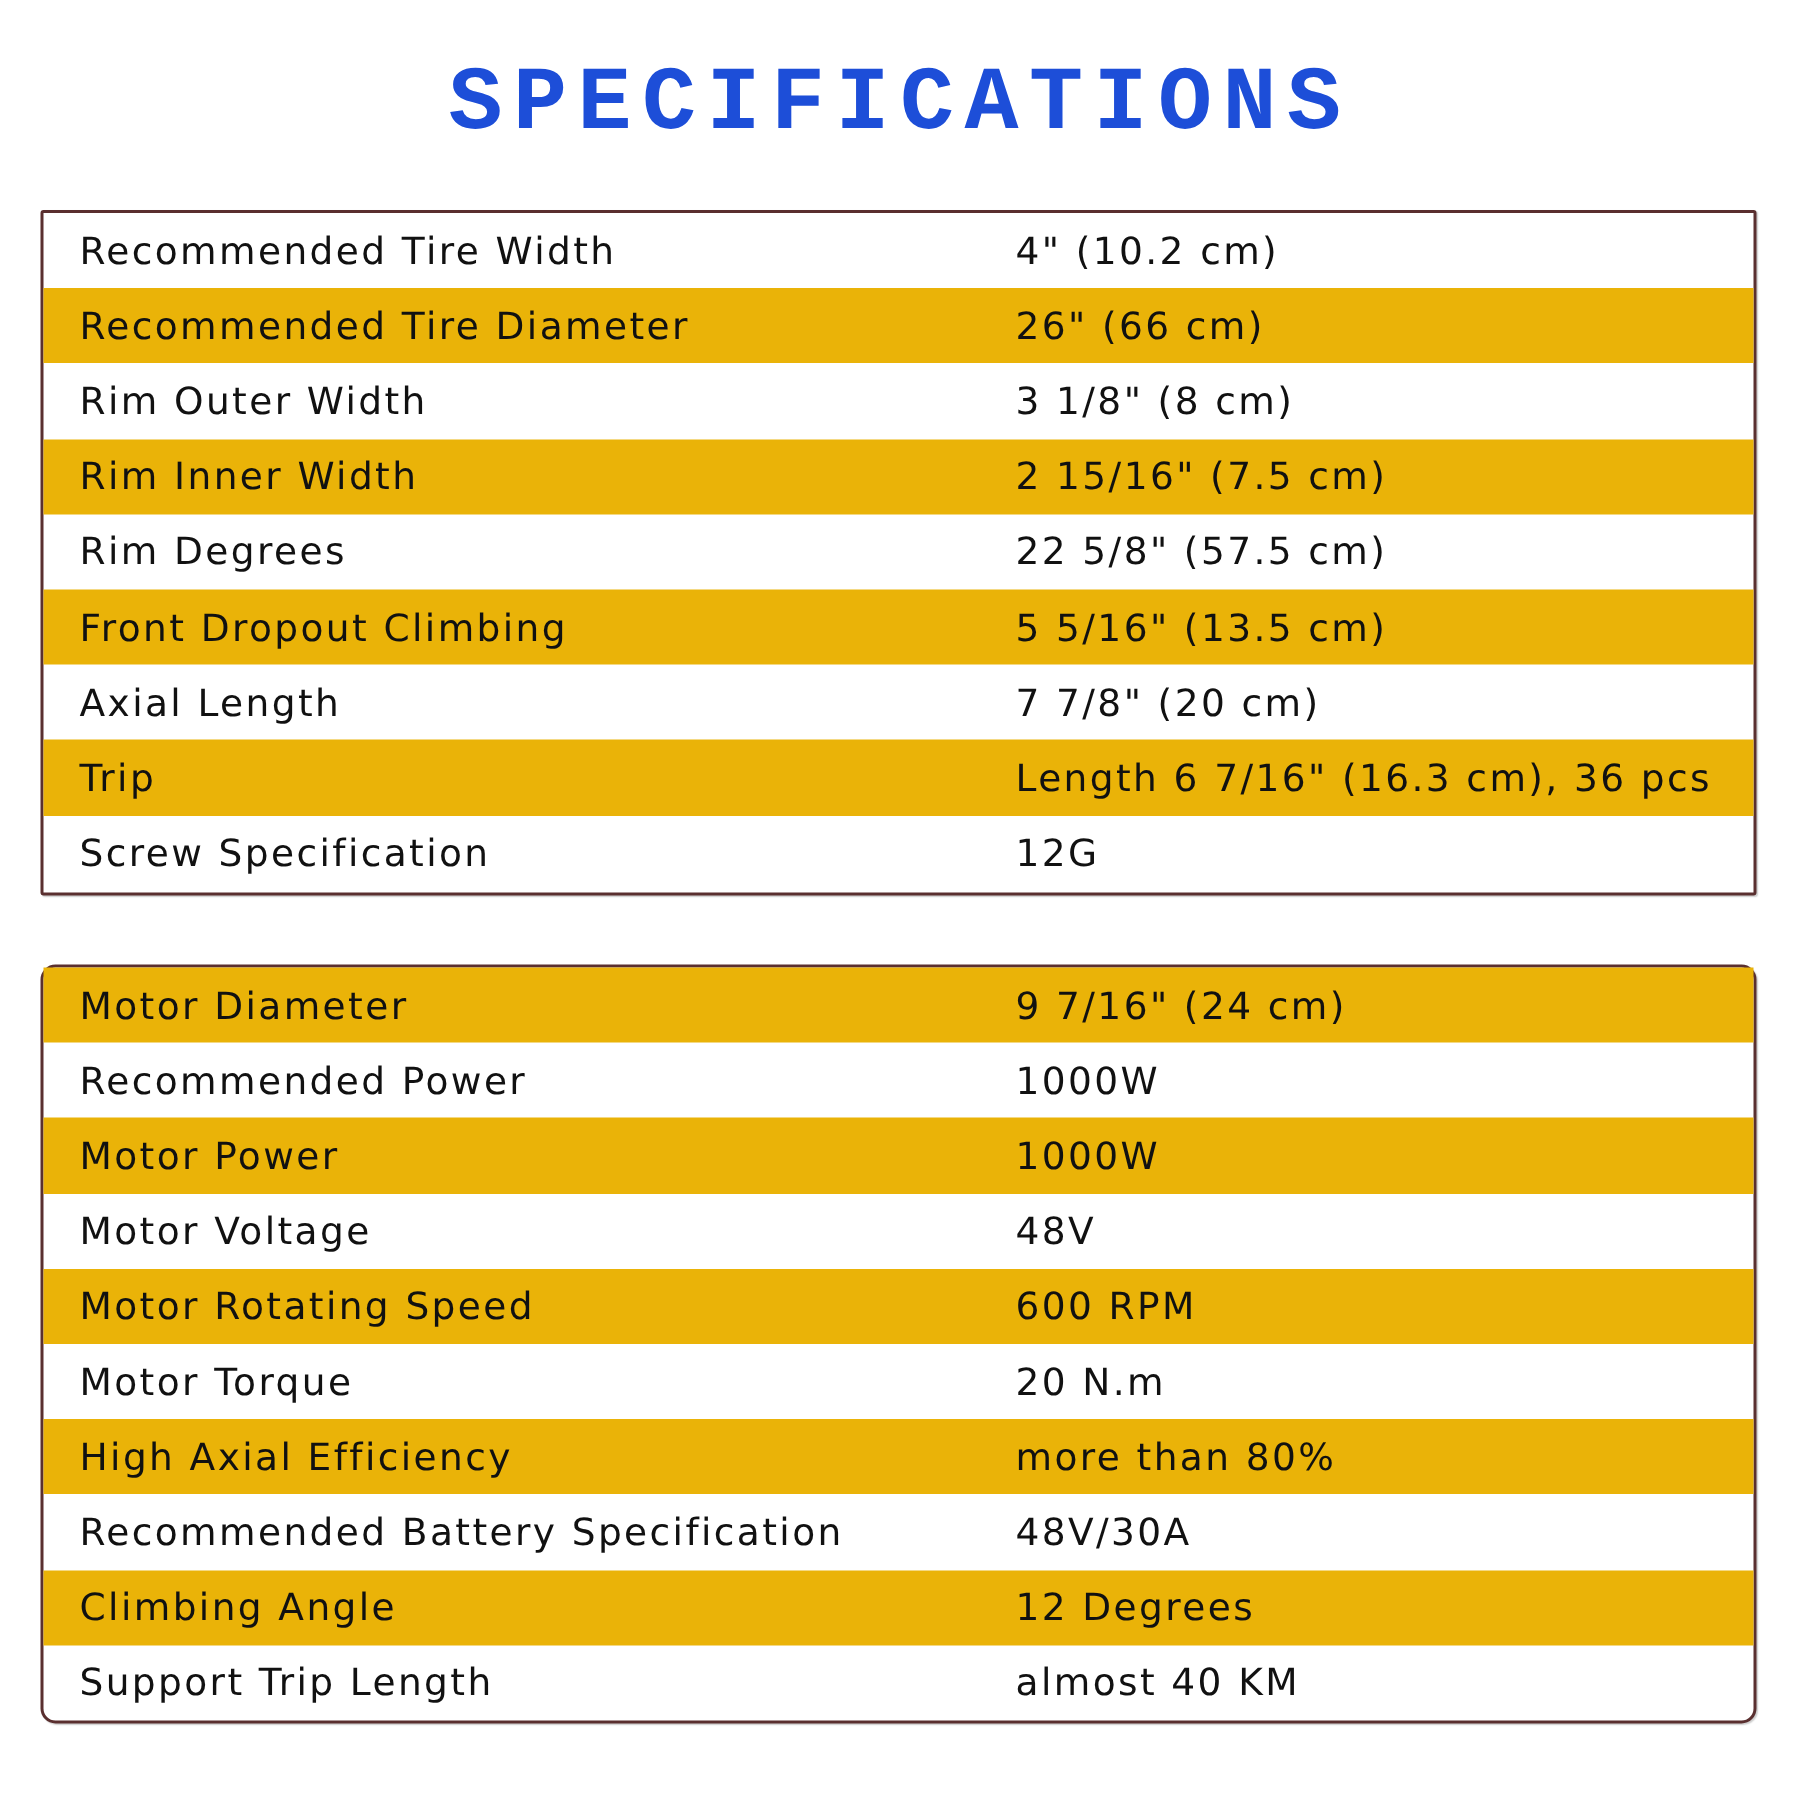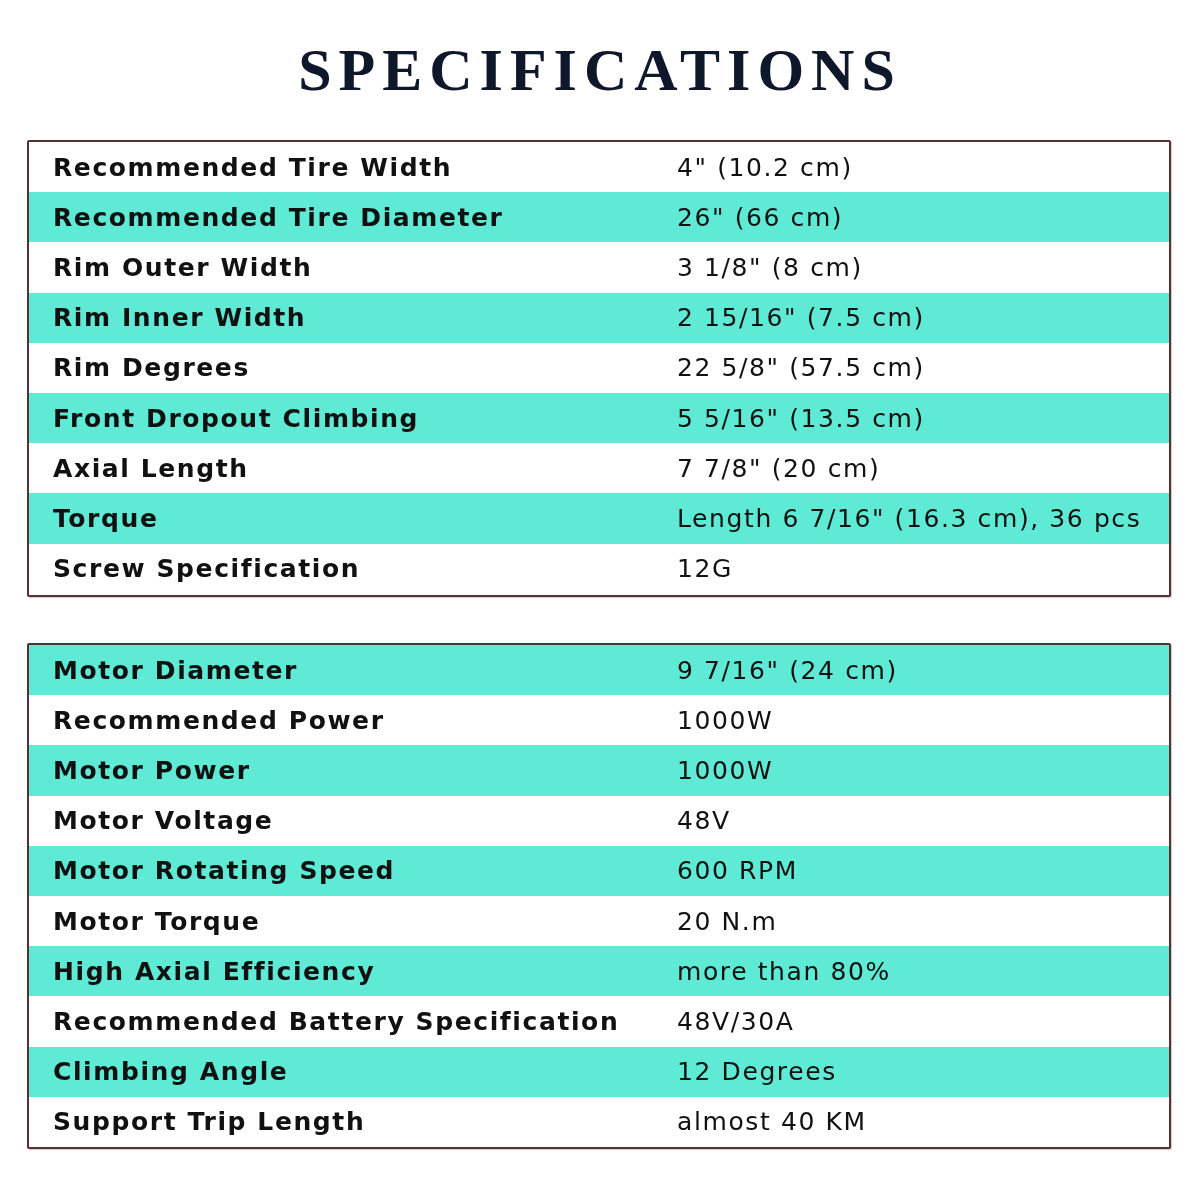--- a/index.html
+++ b/index.html
@@ -1,32 +1,32 @@
 <!DOCTYPE html>
 <html><head>
   <meta charset="utf-8">
   <style>
     html, body { margin: 0; padding: 0; background: #ffffff; }
     body { width: 1200px; height: 1200px; position: relative; overflow: hidden; font-family: "Liberation Sans", sans-serif; color: #111; }
     .title {
       position: absolute; left: 0; top: 36px; width: 1200px; text-align: center;
-      font-family: Liberation Serif, serif; font-weight: bold; font-size: 60px;
-      letter-spacing: 7px; color: #0f172a;
+      font-family: Liberation Mono, monospace; font-weight: bold; font-size: 60px;
+      letter-spacing: 7px; color: #1d4ed8;
     }
     .spec-table {
       position: absolute; left: 27px; width: 1144px;
       border: 2px solid #5a2f2f; border-radius: 2px; box-sizing: border-box;
       background: #fff; box-shadow: 1px 1px 1px rgba(0,0,0,0.2);
     }
     .t1 { top: 140px; height: 457px; }
-    .t2 { top: 643px; height: 506px; }
+    .t2 { top: 643px; height: 506px; border-radius: 10px; }
     .row { height: 50.2px; display: flex; align-items: center; position: relative; }
-    .row.alt { background: #5eead4; }
+    .row.alt { background: #eab308; }
     .label {
-      position: absolute; left: 24px; font-family: "DejaVu Sans", sans-serif; font-weight: bold;
+      position: absolute; left: 24px; font-family: "DejaVu Sans", sans-serif; font-weight: normal;
       font-size: 25px; letter-spacing: 1.6px; color: #111;
     }
     .value {
       position: absolute; left: 648px; font-family: "DejaVu Sans", sans-serif;
       font-size: 25px; letter-spacing: 1.6px; color: #111;
     }
   </style>
 </head>
 <body>
 
@@ -55,21 +55,21 @@
     </div>
   <div class="row alt">
       <span class="label">Front Dropout Climbing</span>
       <span class="value">5 5/16" (13.5 cm)</span>
     </div>
   <div class="row">
       <span class="label">Axial Length</span>
       <span class="value">7 7/8" (20 cm)</span>
     </div>
   <div class="row alt">
-      <span class="label">Torque</span>
+      <span class="label">Trip</span>
       <span class="value">Length 6 7/16" (16.3 cm), 36 pcs</span>
     </div>
   <div class="row">
       <span class="label">Screw Specification</span>
       <span class="value">12G</span>
     </div>
 </div>
 
 <div class="spec-table t2">
   <div class="row alt">

